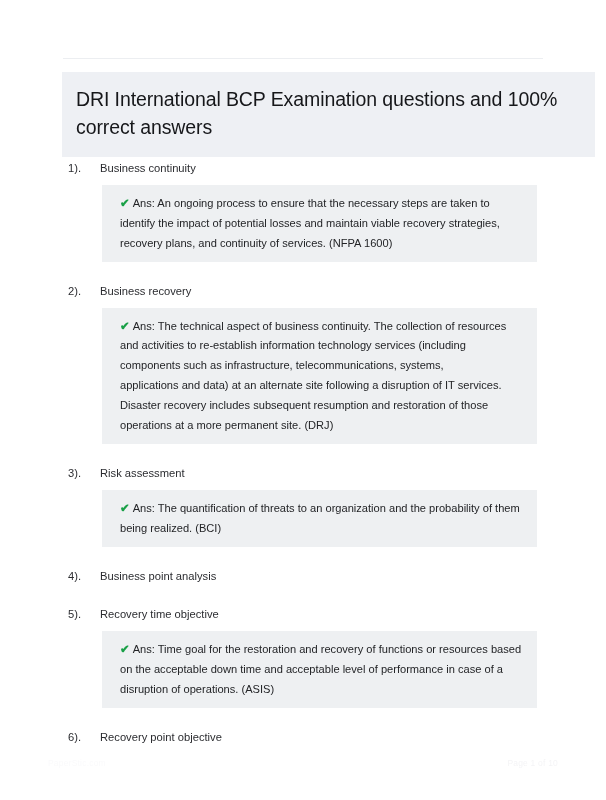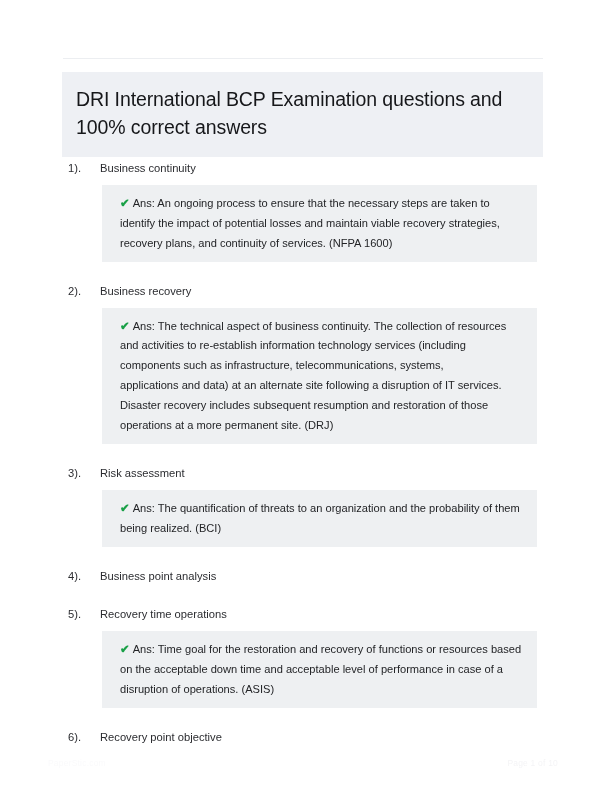--- a/index.html
+++ b/index.html
@@ -33,21 +33,21 @@
     width: 480px;
     height: 1px;
     background: #eceef1;
   }
 
   
   .title-banner {
     position: absolute;
     left: 62px;
     top: 72px;
-    width: 481px;
+    width: 533px;
     box-sizing: border-box;
     background: #eef0f4;
     padding: 14px 8px 16px 14px;
   }
   .title-banner .title-text {
     font-size: 19.5px;
     line-height: 1.42;
     font-weight: 400;
     color: #16171a;
     letter-spacing: -0.1px;
@@ -188,21 +188,21 @@
         <span class="q-num">4).</span>
         <span class="q-text">Business point analysis</span>
       </div>
     </div>
 
     <div class="gap-1"></div>
 
     <div class="qa-item">
       <div class="q-row">
         <span class="q-num">5).</span>
-        <span class="q-text">Recovery time operations</span>
+        <span class="q-text">Recovery time objective</span>
       </div>
       <div class="ans-box">
         <span class="check-icon">✔</span><span class="ans-text">Ans: Time goal for the restoration and recovery of functions or resources based on the acceptable down time and acceptable level of performance in case of a disruption of operations. (ASIS)</span>
       </div>
     </div>
 
     <div class="gap-2"></div>
 
     <div class="qa-item">
       <div class="q-row">

